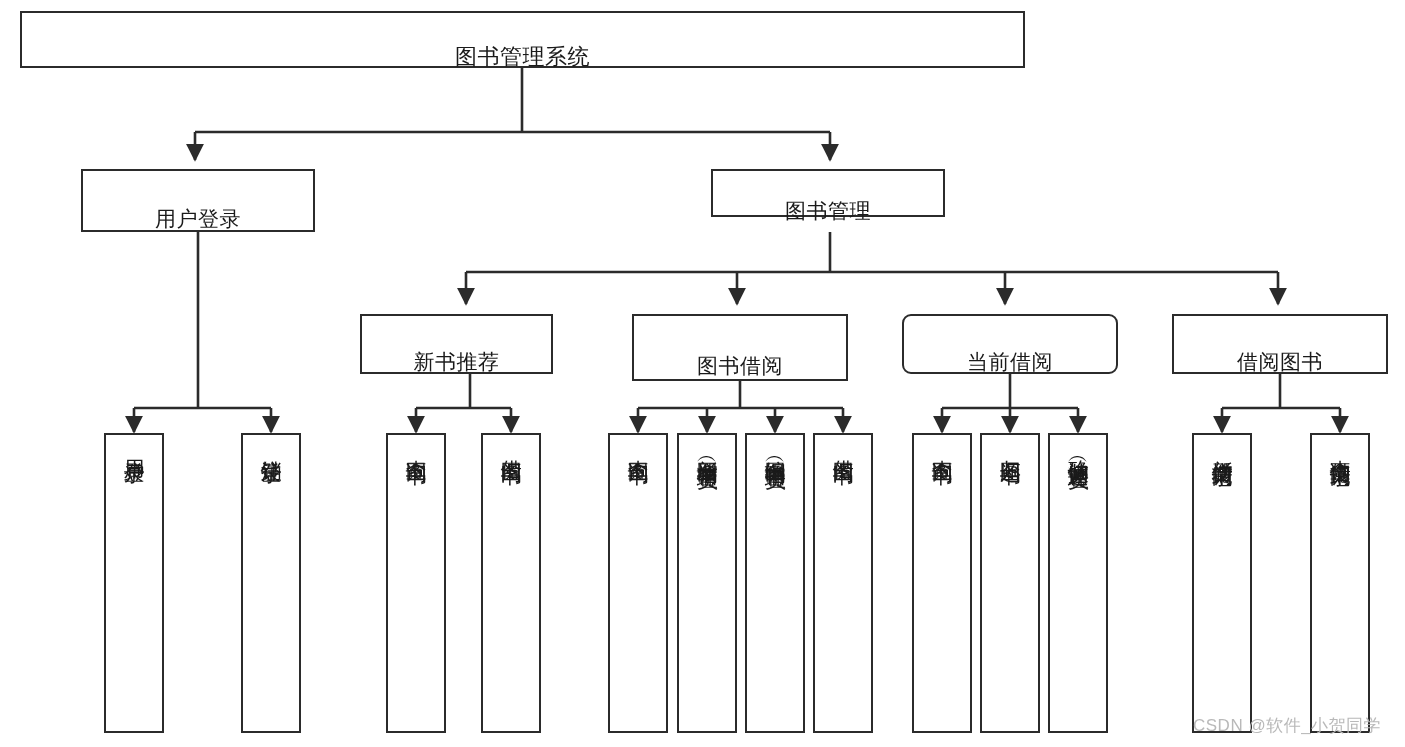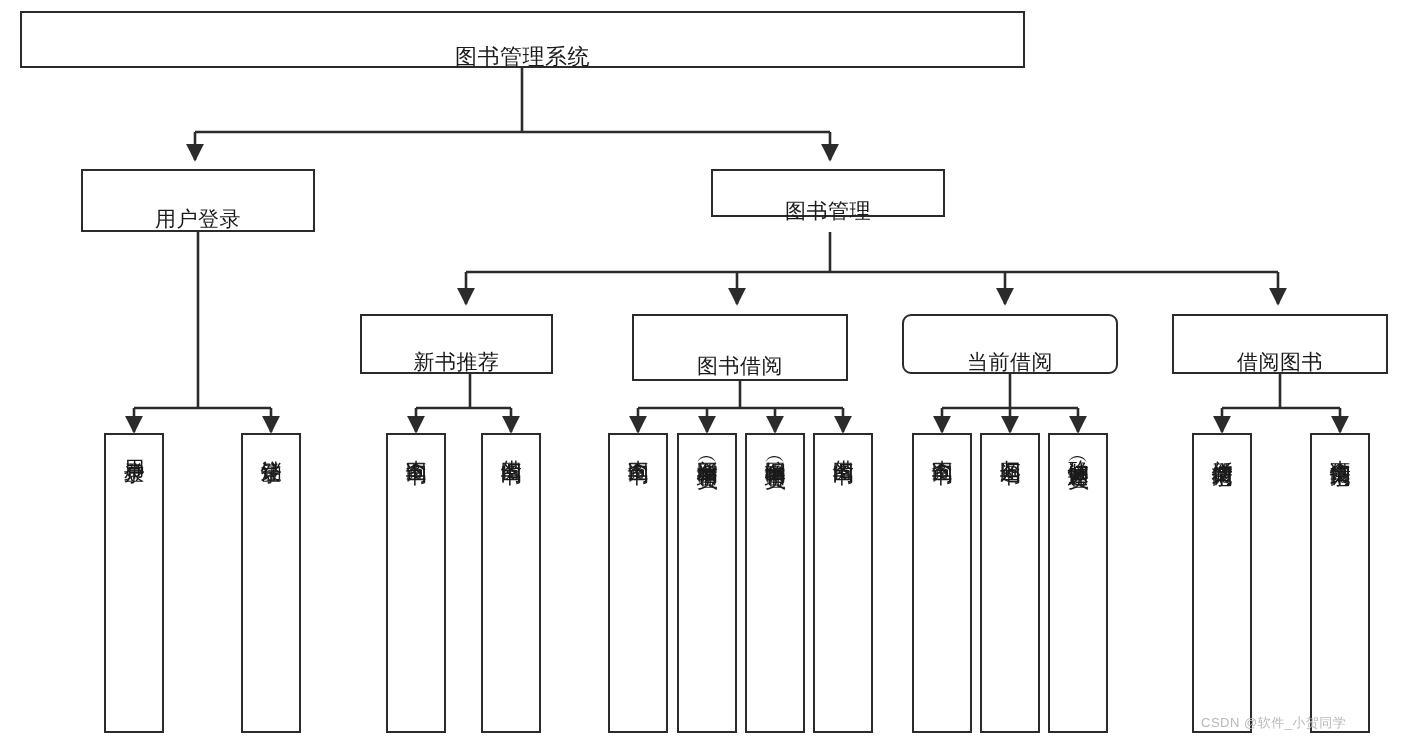--- a/index.html
+++ b/index.html
@@ -59,26 +59,25 @@
     writing-mode: vertical-rl;
     text-orientation: upright;
     font-size: 21px;
     line-height: 1.06;
     letter-spacing: 1.5px;
     white-space: nowrap;
     max-height: 100%;
   }
   .watermark {
     position: absolute;
-    font-size: 13px;
+    font-size: 17px;
     color: #b9b9b9;
     white-space: nowrap;
     letter-spacing: 0.5px;
     user-select: none;
-    padding-left: 8px;
   }
 </style>
 </head>
 <body>
 
 <div id="canvas">
 
   <svg id="edges" width="1405" height="747" viewBox="0 0 1405 747" aria-hidden="true">
     <defs>
       <marker id="arrow" viewBox="0 0 10 10" refX="9" refY="5" markerWidth="7" markerHeight="7" orient="auto-start-reverse">

